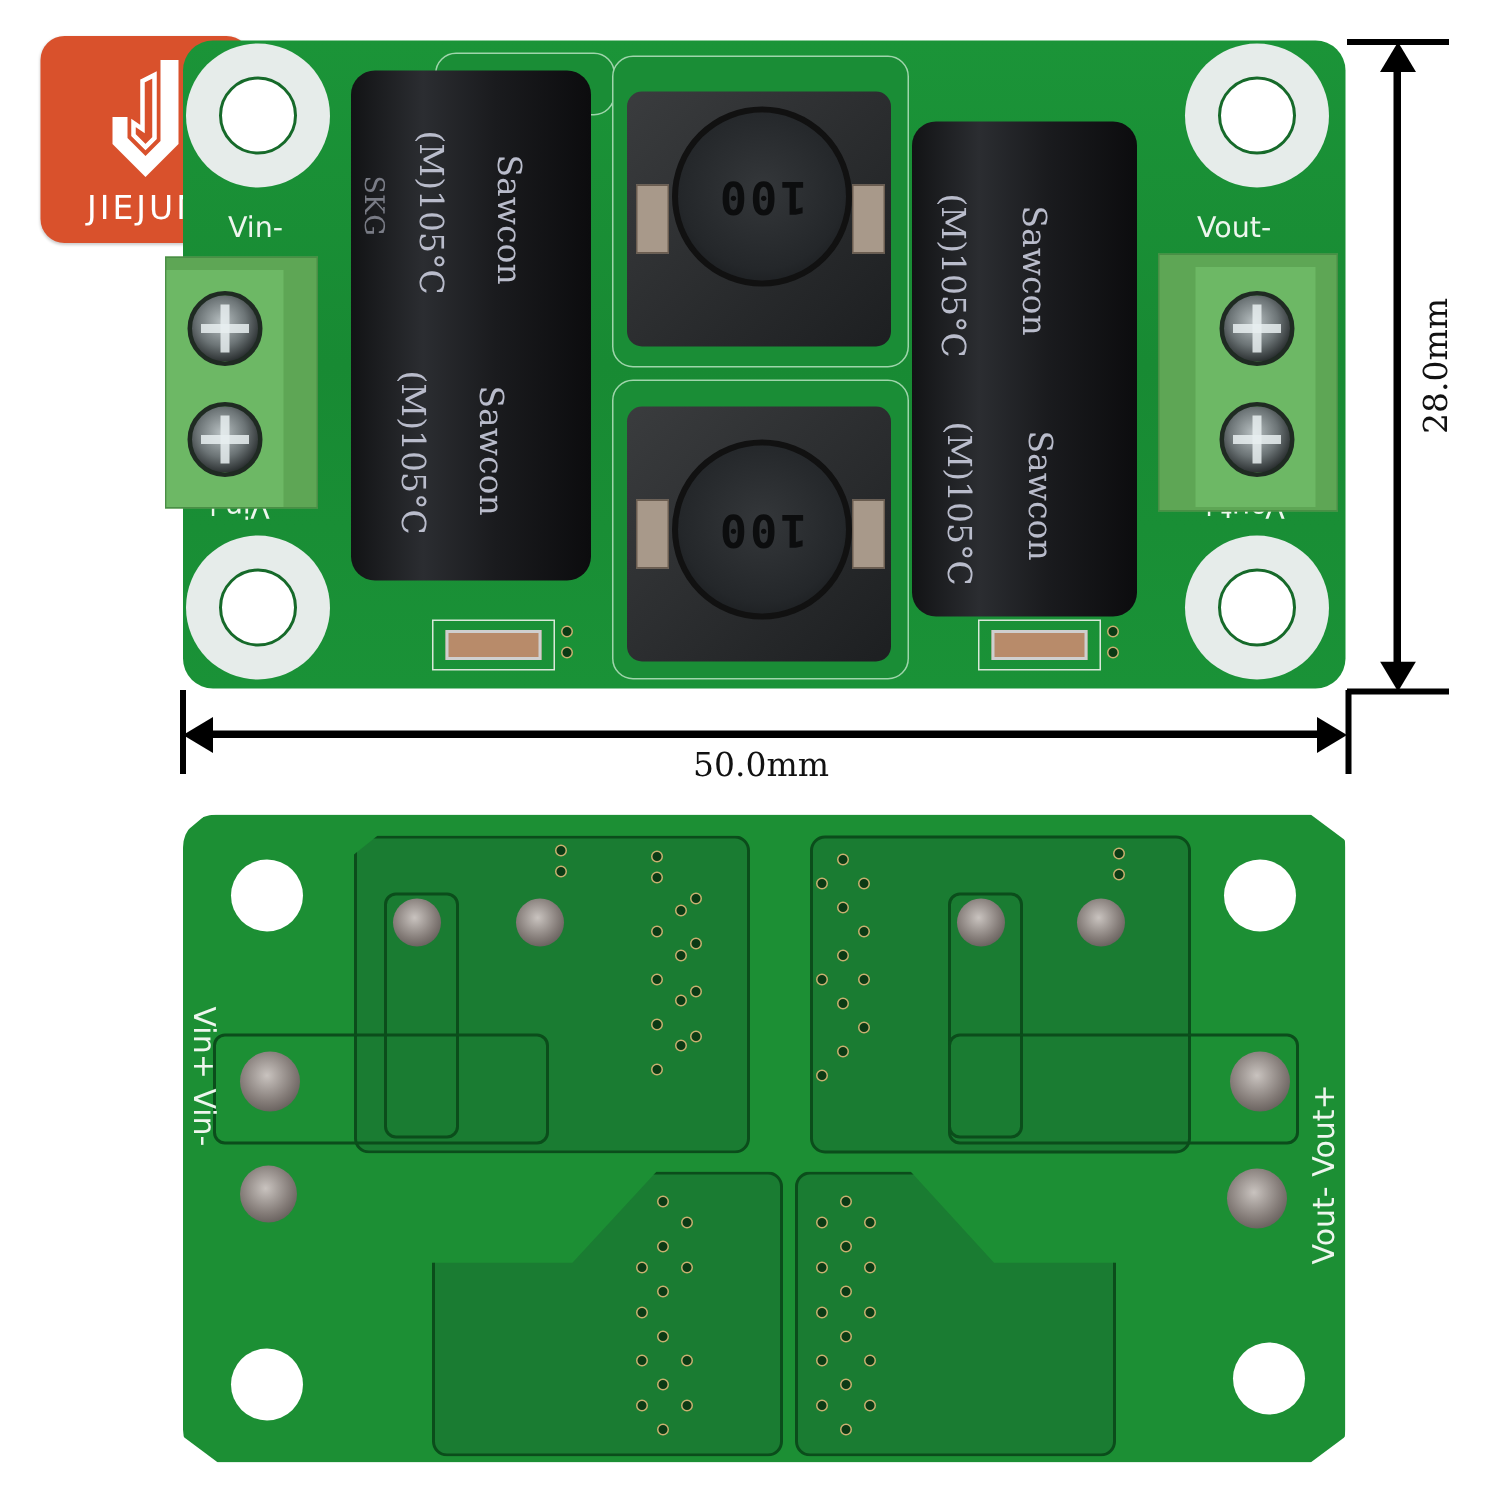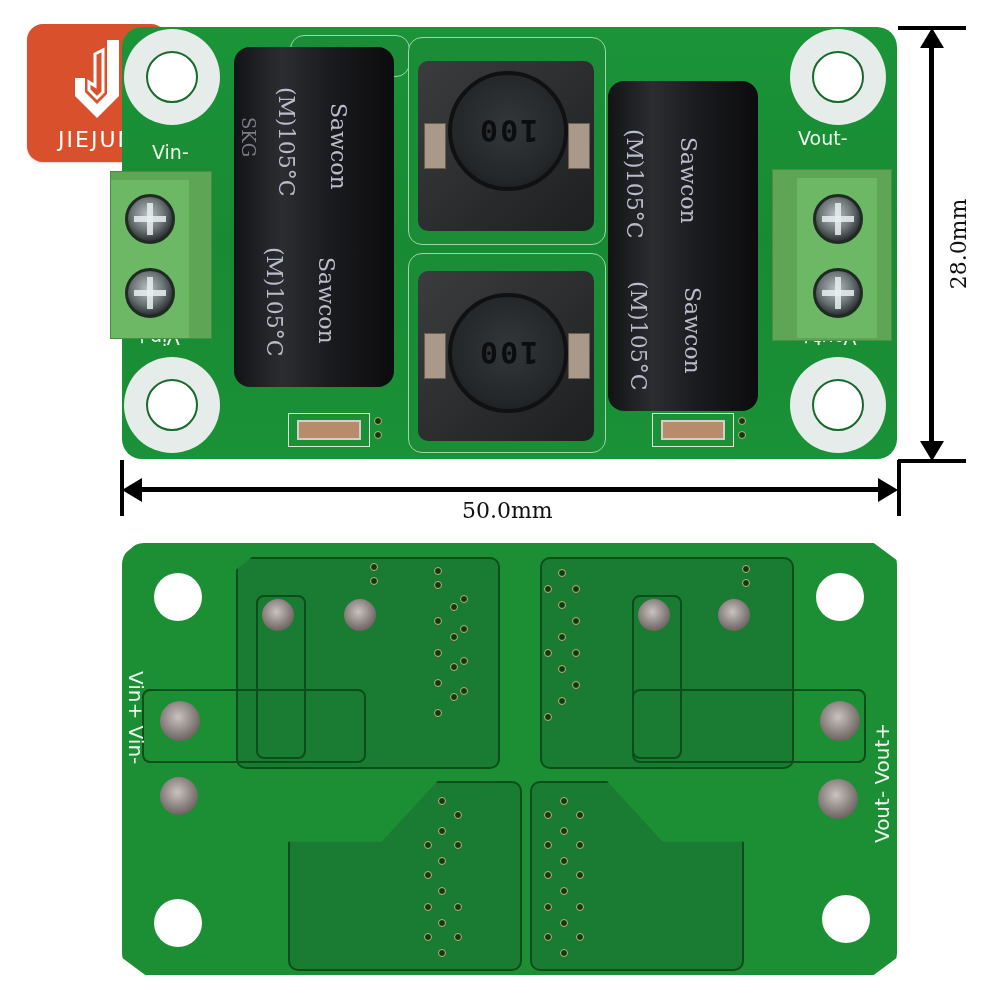--- a/index.html
+++ b/index.html
@@ -66,21 +66,21 @@
   <div class="abs mount-ring" style="left:668px;top:330px">
       <div class="abs mount-hole"></div>
     </div>
 
   <div class="abs zone" style="left:168px;top:8px;width:118px;height:40px"></div>
   <div class="abs zone" style="left:286px;top:10px;width:196px;height:206px"></div>
   <div class="abs zone" style="left:286px;top:226px;width:196px;height:198px"></div>
 
   <div class="abs silk" style="left:30px;top:114px">Vin-</div>
   <div class="abs silk" style="left:12px;top:300px;transform:rotate(180deg)">Vin+</div>
-  <div class="abs silk" style="left:676px;top:100px">Vout-</div>
+  <div class="abs silk" style="left:676px;top:114px">Vout-</div>
   <div class="abs silk" style="left:676px;top:300px;transform:rotate(180deg)">Vout+</div>
 
   <div class="abs terminal" style="left:-12px;top:144px;width:100px;height:166px">
     <div class="abs face" style="left:0;top:8px;width:78px;height:158px"></div>
     <div class="abs screw" style="left:14px;top:22px"></div>
     <div class="abs screw" style="left:14px;top:96px"></div>
   </div>
 
   <div class="abs terminal" style="left:650px;top:142px;width:118px;height:170px">
     <div class="abs face" style="left:24px;top:8px;width:80px;height:160px"></div>

